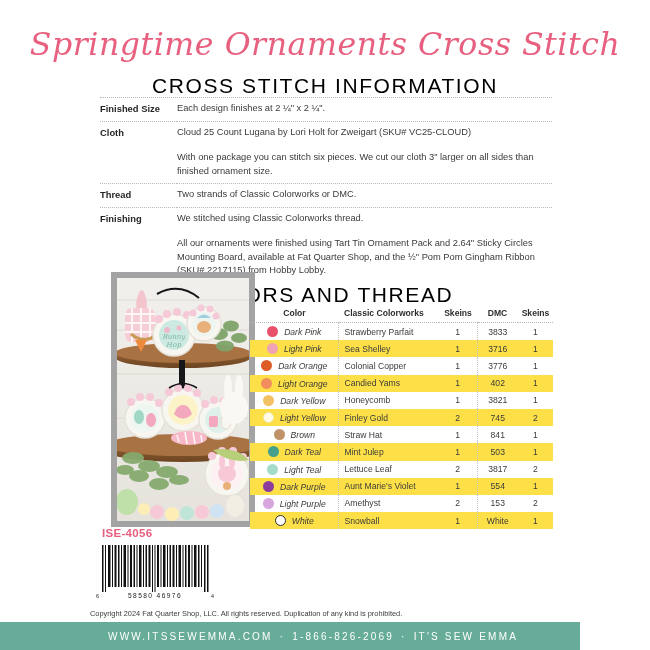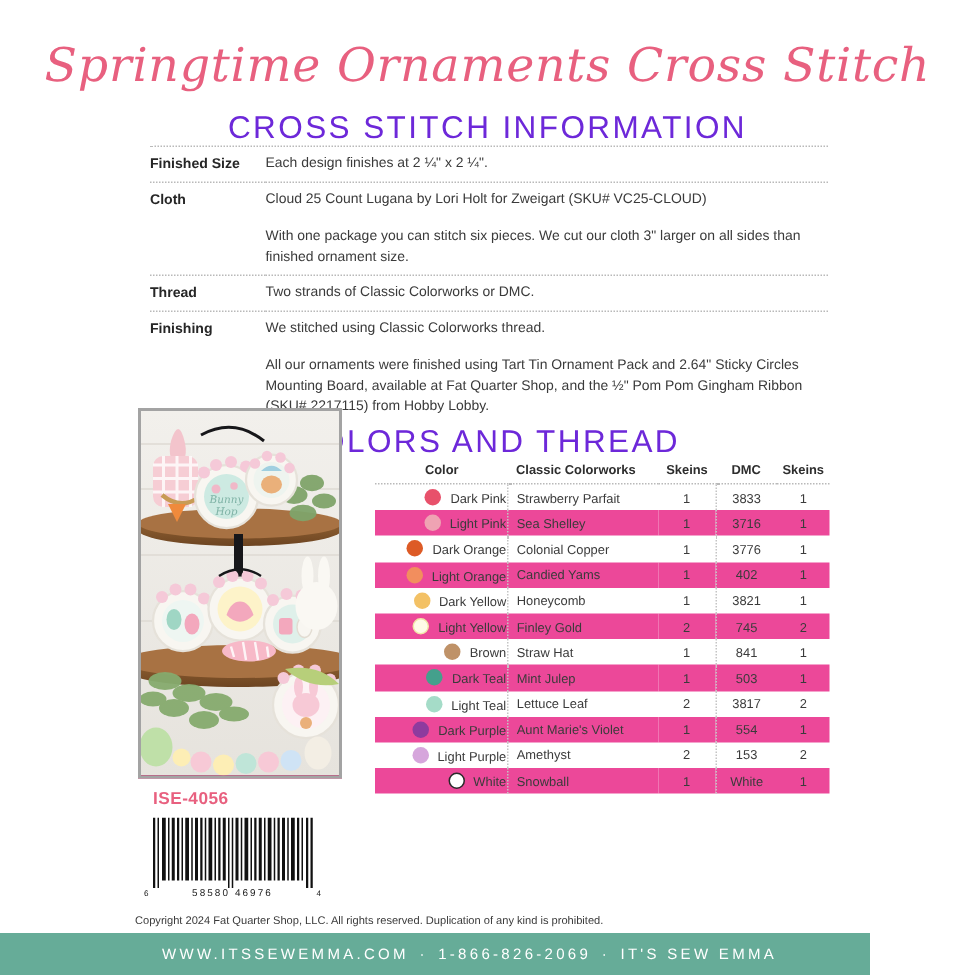--- a/index.html
+++ b/index.html
@@ -26,21 +26,21 @@
     white-space:nowrap;
     transform:scaleX(1.02);
   }
   .section-title{
     position:absolute;left:0;right:0;
     text-align:center;
     font-family:"Liberation Sans", sans-serif;
     font-weight:400;
     font-size:21px;
     letter-spacing:1.6px;
-    color:#6d28d9;
+    color:#000000;
   }
   #info-title{top:74px;}
   #colors-title{top:283px;}
 
   
   .info-table{
     position:absolute;left:100px;top:98px;width:452px;
     border-collapse:collapse;
   }
   .info-table td{
@@ -57,22 +57,22 @@
   }
   .info-table td.value{padding-right:4px;}
   .info-table td.value.sub{padding-top:7px;}
   .info-top-rule{
     position:absolute;left:100px;top:97px;width:452px;height:0;
     border-top:1px dotted #b9b9b9;
   }
 
   
   .photo{
-    position:absolute;left:92px;top:272px;width:132px;height:243px;
-    border:2px solid #a3a3a3;
+    position:absolute;left:111px;top:272px;width:132px;height:243px;
+    border:6px solid #a3a3a3;
     background:#be185d;
     overflow:hidden;
   }
   .photo svg{display:block;width:100%;height:100%;}
 
   
   .colors-table{
     position:absolute;left:250px;top:308px;width:303px;
     border-collapse:collapse;
     table-layout:fixed;
@@ -82,22 +82,22 @@
     text-align:center;padding:0 0 4px 0;
     border-bottom:1px dotted #b9b9b9;
   }
   .colors-table th.h-color{text-align:center;padding-left:1px;}
   .colors-table th.h-cw{text-align:left;padding-left:6px;margin-left:20px;}
   .colors-table td{
     font-size:8.6px;color:#3b3b3b;
     height:17.2px;padding:0;text-align:center;
     vertical-align:middle;
   }
-  .colors-table tr.alt td{background:#ec4899;}
-  .colors-table td.c-color{text-align:right;padding-left:1px;}
+  .colors-table tr.alt td{background:#fde047;}
+  .colors-table td.c-color{text-align:center;padding-left:1px;font-style:italic;}
   .colors-table td.c-cw{text-align:left;padding-left:6px;border-left:1px dotted #c4c4c4;}
   .colors-table td.c-dmc{border-left:1px dotted #c4c4c4;}
   .colors-table col.w-color{width:88px;}
   .colors-table col.w-cw{width:101px;}
   .colors-table col.w-sk1{width:38px;}
   .colors-table col.w-dmc{width:41px;}
   .colors-table col.w-sk2{width:35px;}
   .swatch{
     display:inline-block;width:11px;height:11px;border-radius:50%;
     vertical-align:-2px;margin-right:6px;

